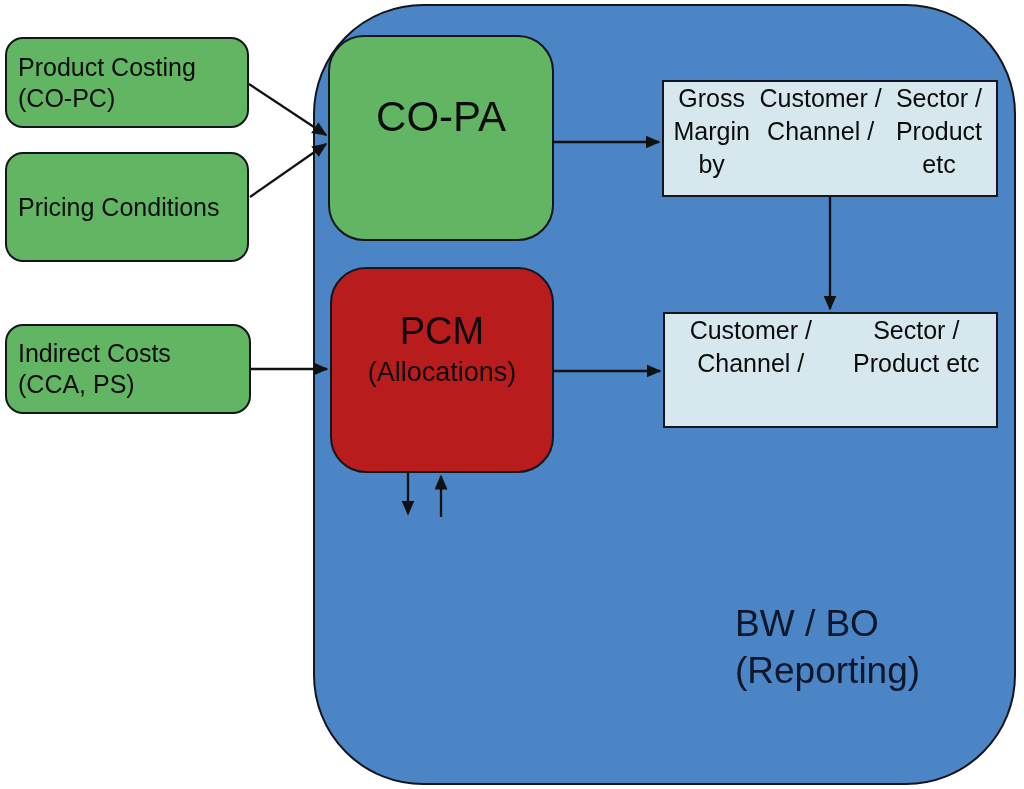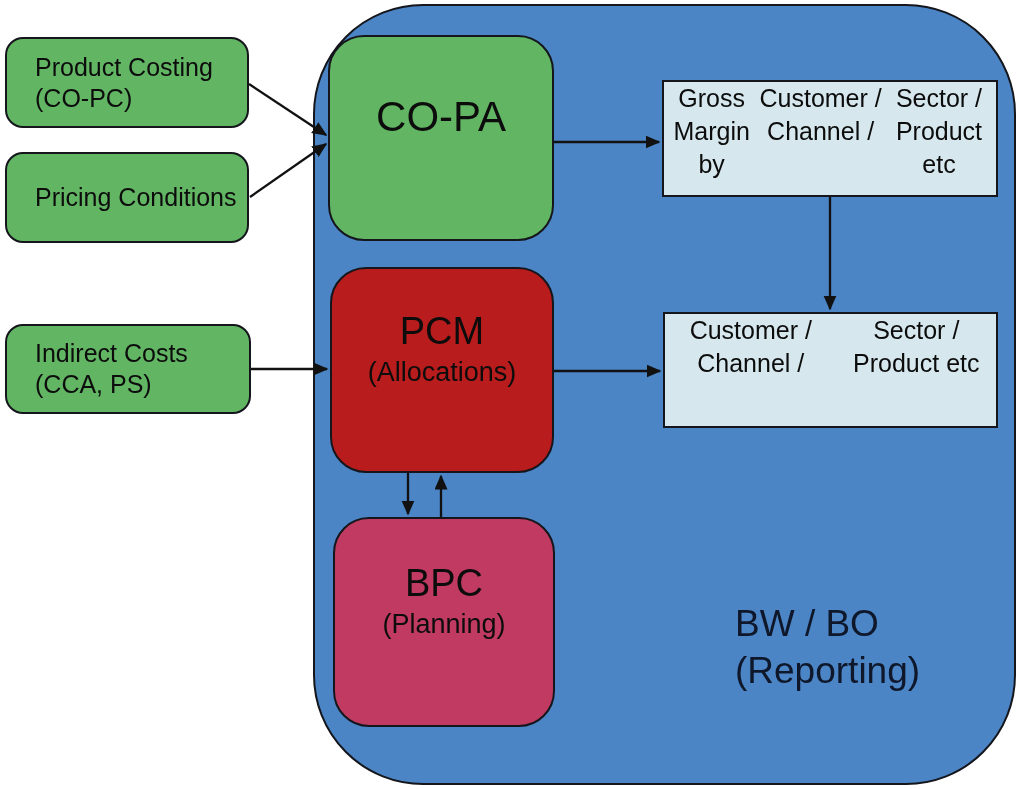--- a/index.html
+++ b/index.html
@@ -39,27 +39,27 @@
     line-height: 47px;
     color: #0f172a;
   }
   
   .source {
     background: #62b563;
     border-radius: 18px;
     display: flex;
     flex-direction: column;
     justify-content: center;
-    padding-left: 28px;
+    padding-left: 11px;
     font-size: 25px;
     line-height: 31px;
     z-index: 2;
   }
   .src-product-costing { left: 5px;  top: 37px;  width: 244px; height: 91px; }
-  .src-pricing         { left: 5px;  top: 152px; width: 244px; height: 91px; gap: 44px; }
+  .src-pricing         { left: 5px;  top: 152px; width: 244px; height: 110px; gap: 44px; }
   .src-indirect        { left: 5px;  top: 324px; width: 246px; height: 90px; }
   
   .module {
     border-radius: 36px;
     display: flex;
     flex-direction: column;
     justify-content: center;
     align-items: center;
     text-align: center;
     z-index: 3;
@@ -128,26 +128,20 @@
     </div>
   </div>
 
   <div class="node module mod-pcm">
     <div class="module-inner">
       <div class="title-sm">PCM</div>
       <div class="subtitle">(Allocations)</div>
     </div>
   </div>
 
-  <div class="node module mod-bpc">
-    <div class="module-inner">
-      <div class="title-sm">BPC</div>
-      <div class="subtitle">(Planning)</div>
-    </div>
-  </div>
 
   <div class="node output out-gross">
     <div>Gross Margin by</div>
     <div>Customer / Channel /</div>
     <div>Sector / Product etc</div>
   </div>
 
   <div class="node output out-net">
     <div>Customer / Channel /</div>
     <div>Sector / Product etc</div>

